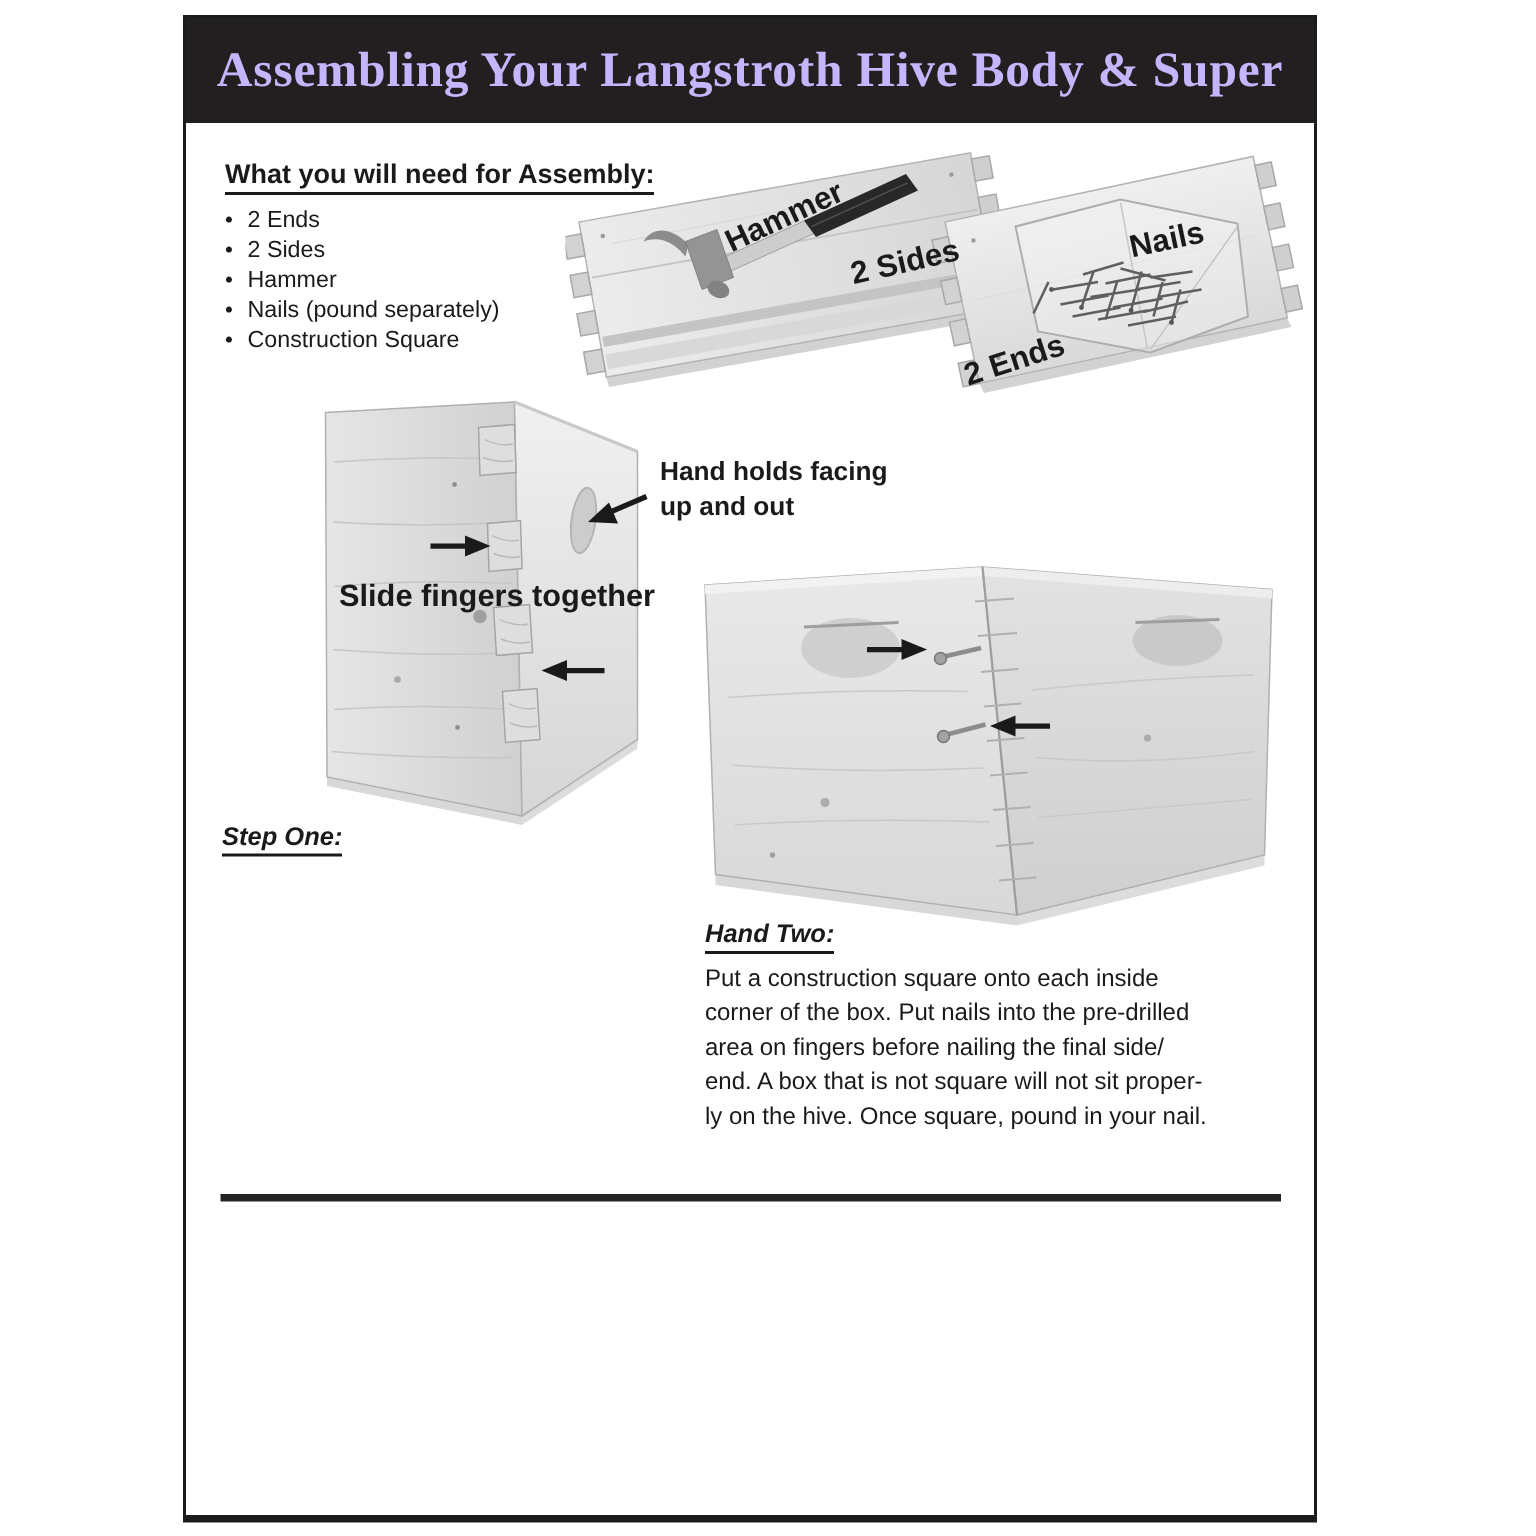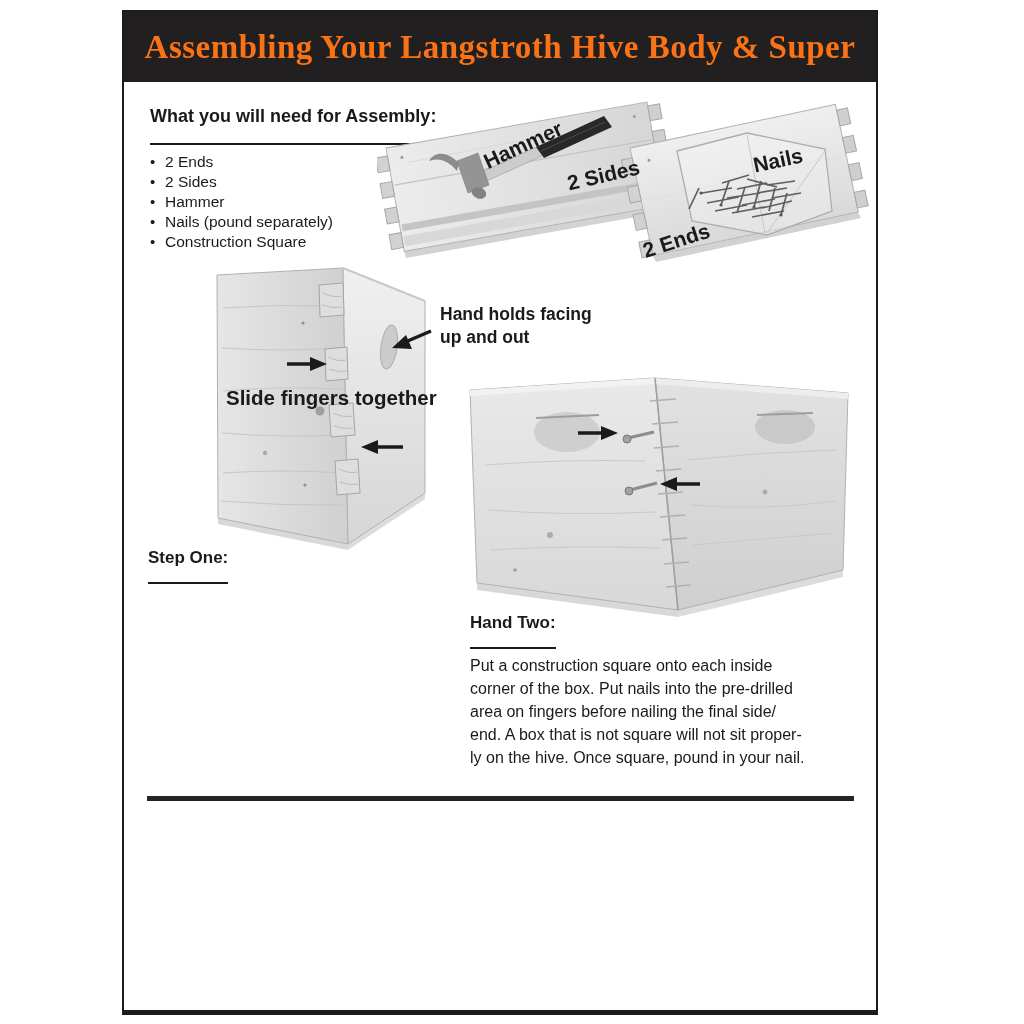--- a/index.html
+++ b/index.html
@@ -2,46 +2,46 @@
 <html><head>
 <meta charset="utf-8">
 <style>
   html,body{margin:0;padding:0;}
   body{width:1024px;height:1024px;background:#ffffff;position:relative;
        font-family:"Liberation Sans",sans-serif;color:#1a1a1a;overflow:hidden;}
   .page{position:absolute;left:122px;top:10px;width:752px;height:998px;
         border:2px solid #1c1c1c;border-bottom-width:5px;background:#fff;}
   .hdr{position:absolute;left:0;top:0;width:100%;height:70px;background:#211f20;
        display:flex;align-items:center;justify-content:center;}
-  .hdr h1{margin:0;color:#f97316;font-family:"Liberation Serif",serif;
+  .hdr h1{margin:0;color:#c4b5fd;font-family:"Liberation Serif",serif;
           font-size:33px;font-weight:700;letter-spacing:.5px;white-space:nowrap;}
   .mat{position:absolute;left:26px;top:94px;}
   .mat-h{font-size:18px;font-weight:700;border-bottom:2px solid #1a1a1a;
-         display:inline-block;padding-bottom:16px;}
+         display:inline-block;padding-bottom:1px;}
   .mat-list{margin-top:7px;}
   .mat-item{display:flex;align-items:baseline;font-size:15.5px;line-height:20px;}
   .mat-item .dot{width:15px;font-size:15px;}
   svg.photo{position:absolute;}
   .ph-a{left:253px;top:81px;width:505px;height:210px;}
   .ph-b{left:83px;top:251px;width:245px;height:295px;}
   .ph-c{left:336px;top:358px;width:418px;height:252px;}
   .lbl{position:absolute;font-weight:700;white-space:nowrap;transform-origin:0 0;z-index:5;}
   .lbl-hammer{left:356px;top:140px;font-size:21px;transform:rotate(-25deg);}
   .lbl-sides{left:441px;top:160px;font-size:21px;transform:rotate(-13deg);}
   .lbl-nails{left:627px;top:142px;font-size:21px;transform:rotate(-12deg);}
   .lbl-ends{left:516px;top:228px;font-size:21px;transform:rotate(-18deg);}
   .annot{position:absolute;font-weight:700;z-index:5;white-space:pre-line;}
   .an-hand{left:316px;top:291px;width:180px;font-size:17.5px;line-height:23px;}
   .an-slide{left:102px;top:374px;font-size:20.5px;white-space:nowrap;}
   .an-place{left:396px;top:495px;width:300px;font-size:18.5px;line-height:25px;text-align:center;}
   .step{position:absolute;}
   .step-one{left:24px;top:536px;width:304px;}
   .step-two{left:346px;top:601px;width:406px;}
   .step-h{font-size:17px;font-weight:700;border-bottom:2px solid #1a1a1a;
-          display:inline-block;padding-bottom:14px;}
+          display:inline-block;padding-bottom:1px;font-style:italic;}
   .para{margin-top:5px;font-size:16px;line-height:23px;white-space:pre-line;}
   .rule{position:absolute;left:23px;top:784px;width:707px;height:5px;background:#242424;}
   .arrow-line{stroke:#1a1a1a;stroke-width:3.5;}
   .arrow-head{fill:#1a1a1a;}
 </style>
 </head>
 <body>
 
 <div class="page">
 

